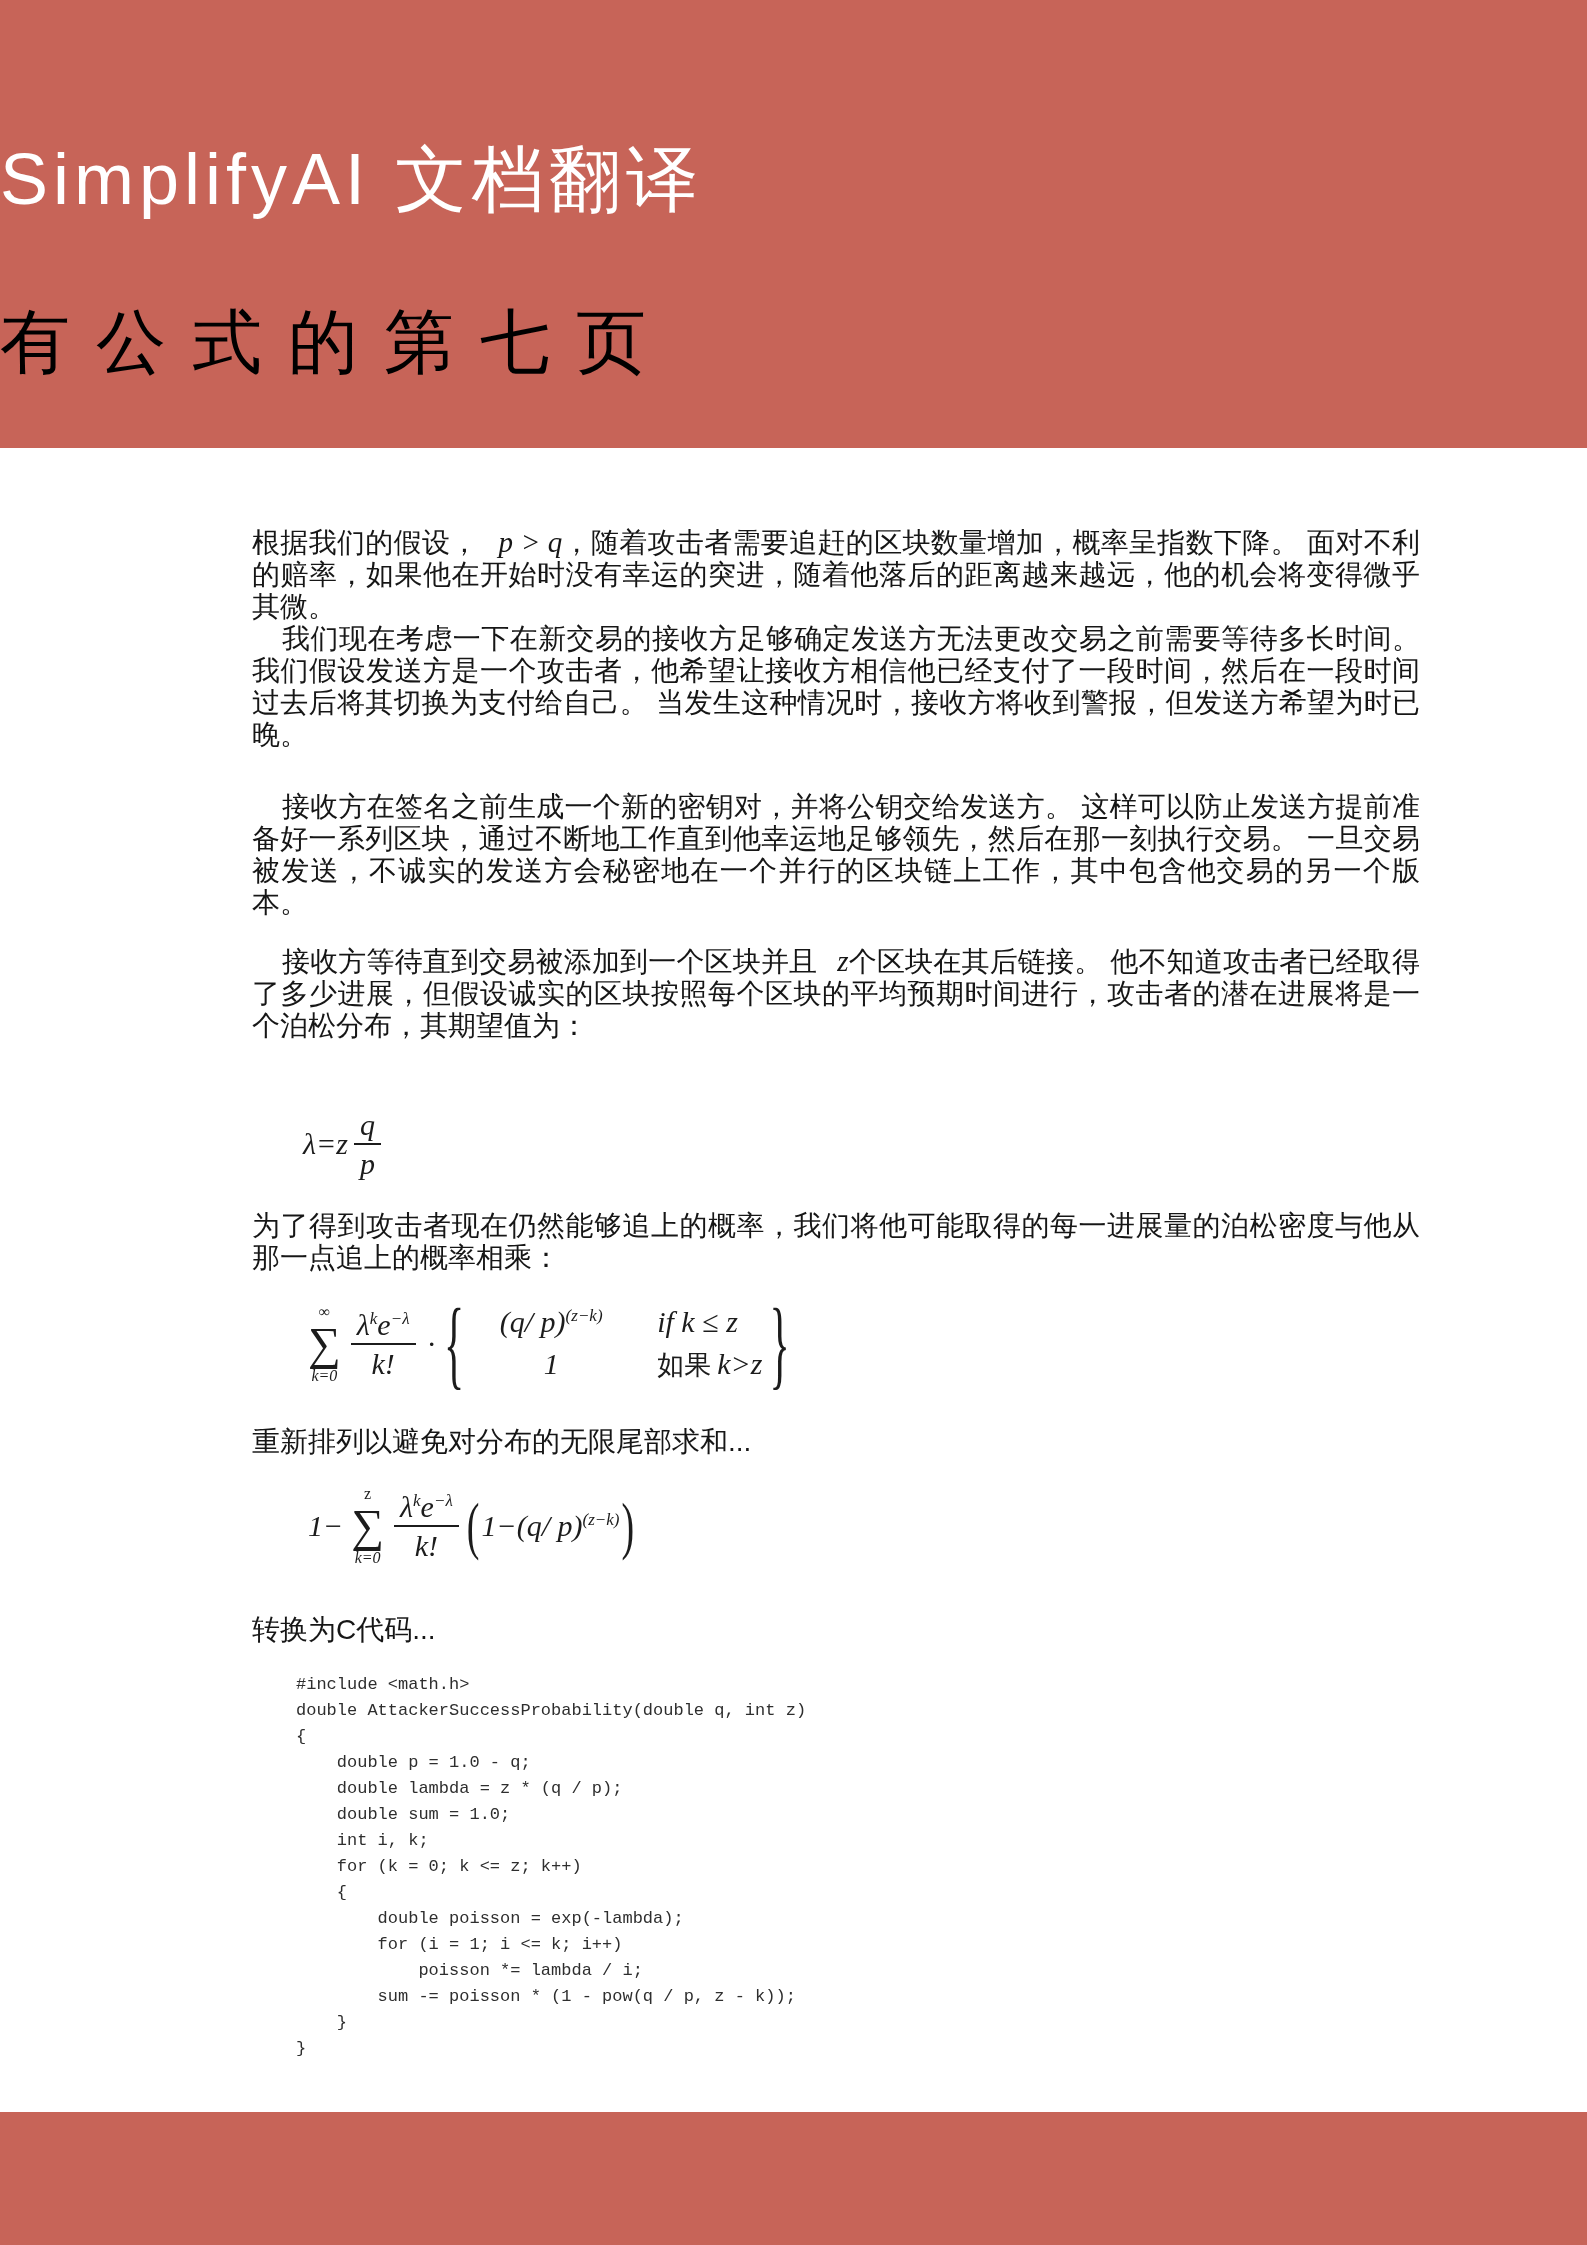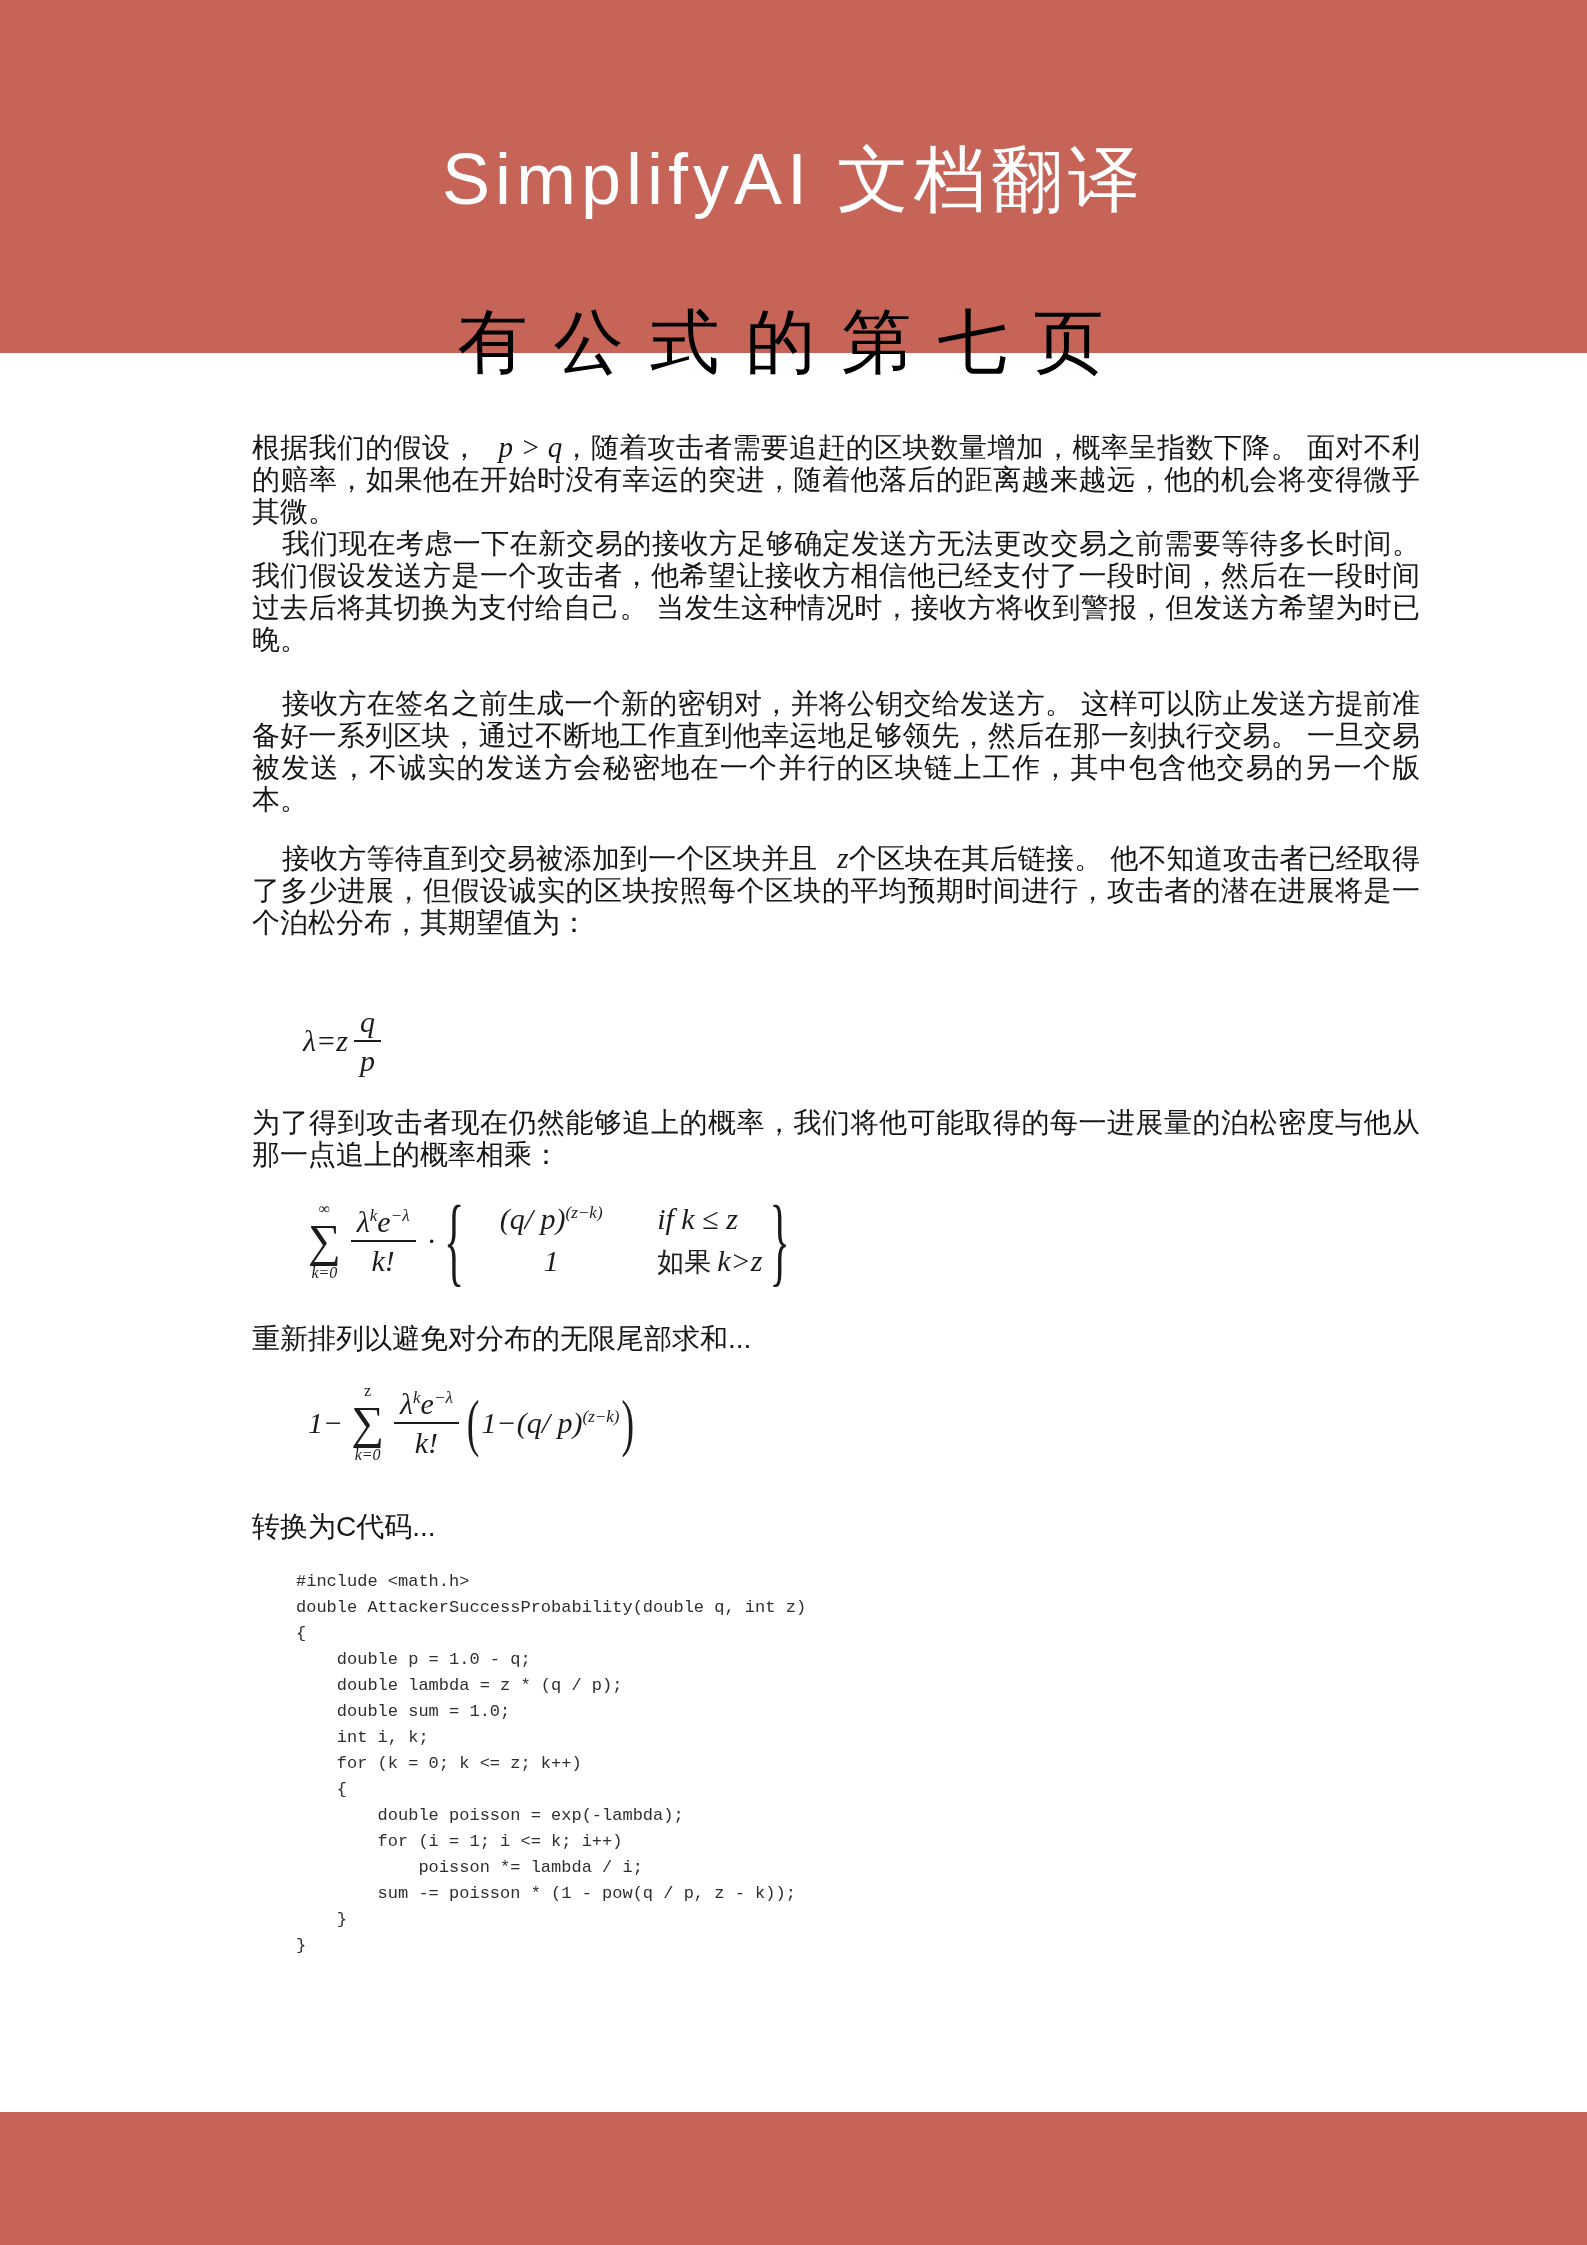--- a/index.html
+++ b/index.html
@@ -5,22 +5,22 @@
   html,body { margin:0; padding:0; background:#e8e8e8; }
   .page {
     position:relative; width:1587px; height:2245px; margin:0 auto;
     background:#ffffff; overflow:hidden;
     font-family:"Liberation Sans", sans-serif;
   }
 
   
   .banner { background:#c76458; width:100%; }
   .banner-top {
-    height:353px; box-sizing:border-box;
-    display:flex; flex-direction:column; align-items:center;
+    height:448px; box-sizing:border-box;
+    display:flex; flex-direction:column; 
     padding-top:140px;
   }
   .banner-bottom { position:absolute; left:0; bottom:0; height:133px; }
 
   .title-line1 {
     color:#ffffff; font-size:72px; line-height:1.1; letter-spacing:5px;
     font-weight:400; white-space:nowrap;
   }
   .title-line2 {
     color:#000000; font-size:70px; line-height:1.1; letter-spacing:26px;
@@ -31,21 +31,21 @@
   .content {
     box-sizing:border-box;
     padding:78px 167px 0 252px;
     color:#161616;
   }
   .para {
     margin:0; font-size:28px; line-height:32px; text-align:justify;
     text-indent:30px; color:#161616;
   }
   .para.no-indent { text-indent:0; }
-  .m-top-32 { margin-top:32px; }
+  .m-top-32 { margin-top:40px; }
   .m-top-26 { margin-top:26px; }
   .m-top-30 { margin-top:30px; }
   .m-top-40 { margin-top:40px; }
   .m-top-50 { margin-top:50px; }
 
   .imath {
     font-family:"Liberation Serif", serif; font-style:italic; font-size:29px;
     text-indent:0; display:inline;margin-left:20px;
   }
 

